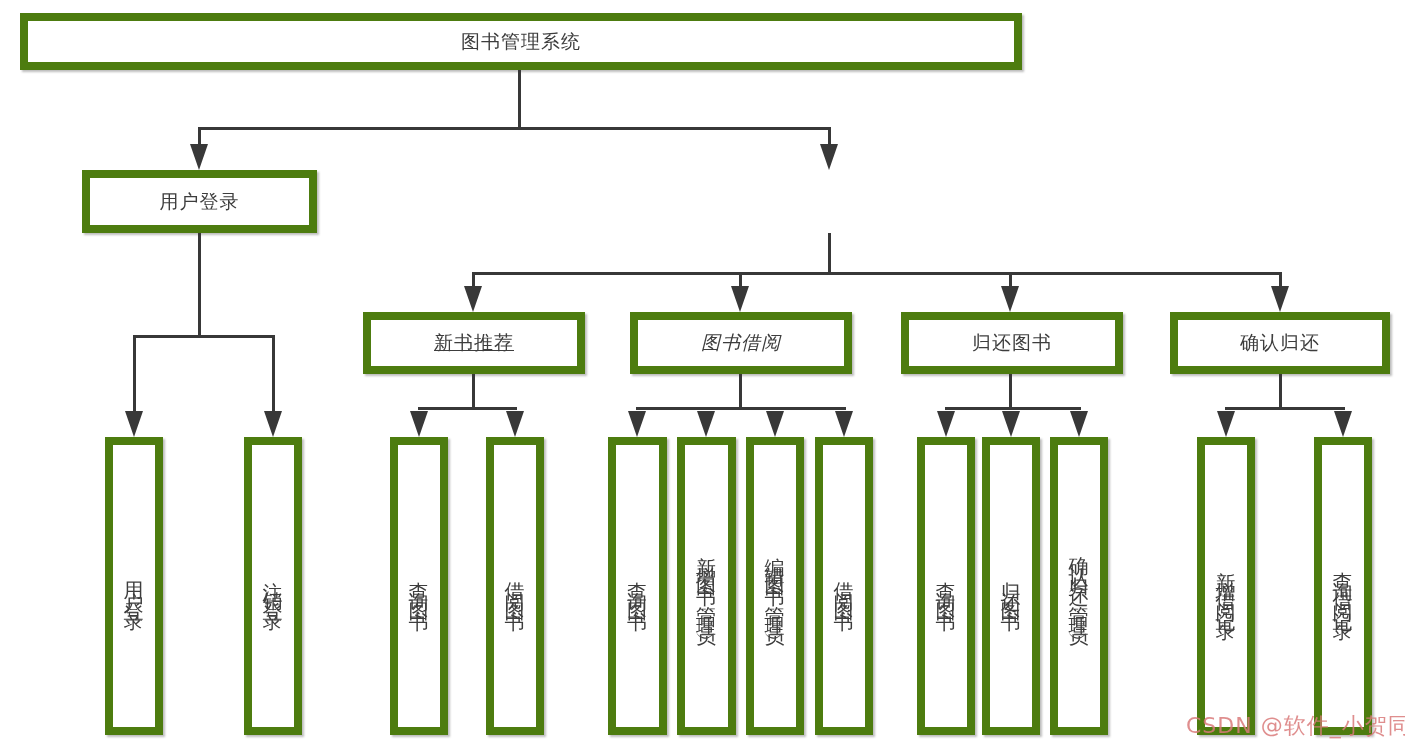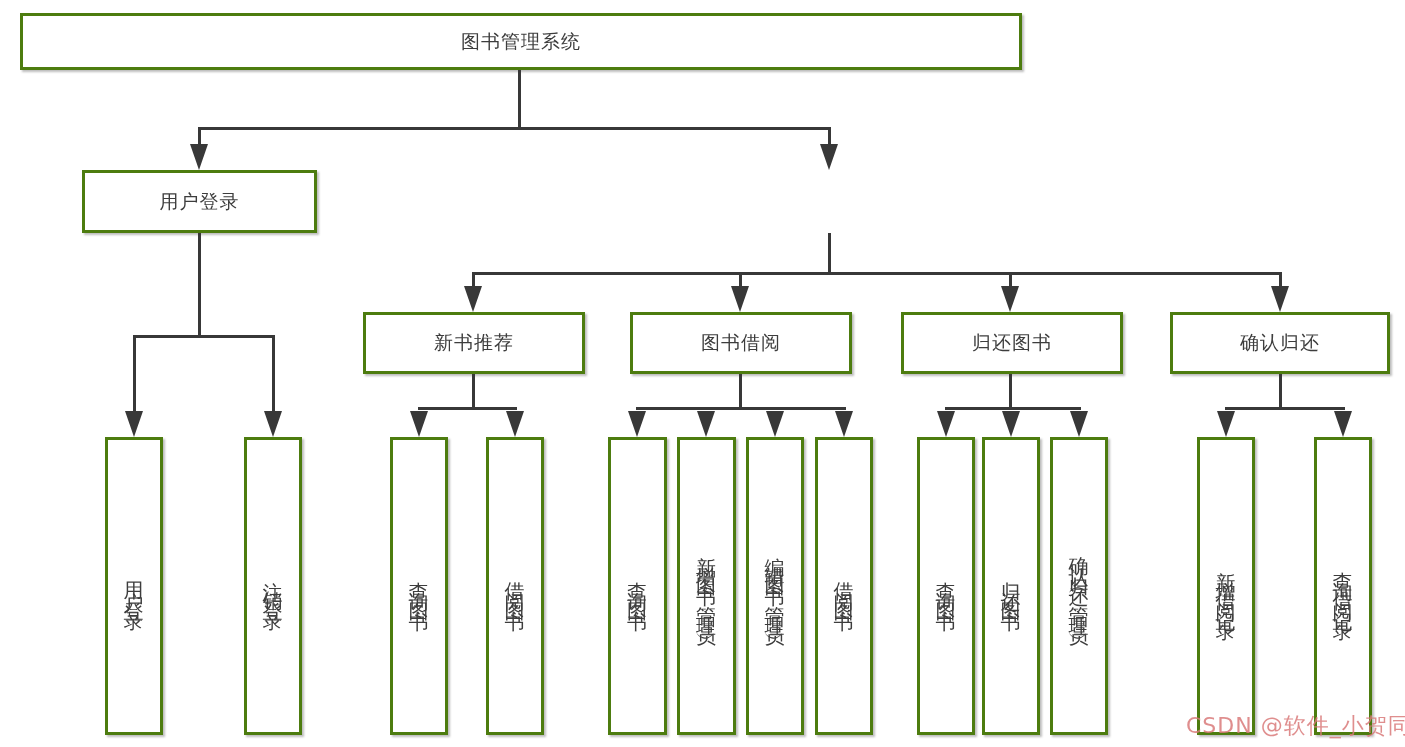--- a/index.html
+++ b/index.html
@@ -3,21 +3,21 @@
 <meta charset="utf-8">
 <style>
   html,body { margin:0; padding:0; background:#ffffff; }
   .canvas {
     position:relative; width:1405px; height:747px; background:#ffffff;
     font-family:"DejaVu Sans","Liberation Sans",sans-serif; color:#3d3d3d;
     overflow:hidden;
   }
   .box {
     position:absolute; box-sizing:border-box; background:#ffffff;
-    border:3px solid #4d7c0f; box-shadow:2px 2px 2px rgba(110,110,110,0.45);
+    border:8px solid #4d7c0f; box-shadow:2px 2px 2px rgba(110,110,110,0.45);
     display:flex; align-items:center; justify-content:center;
   }
   .hlabel { font-size:19px; letter-spacing:1px; white-space:nowrap; }
   .vbox span {
     writing-mode:vertical-rl; text-orientation:mixed;
     font-size:20px; letter-spacing:10px; line-height:1; white-space:nowrap;
   }
   .vl { position:absolute; width:3px; background:#383838; }
   .hl { position:absolute; height:3px; background:#383838; }
   .arrow {
@@ -32,22 +32,22 @@
 </style>
 </head>
 <body>
 
 <div class="canvas">
 
   <div class="box hlabel" style="left:20px;top:13px;width:1002px;height:57px;">图书管理系统</div>
 
   <div class="box hlabel" style="left:82px;top:170px;width:235px;height:63px;">用户登录</div>
 
-  <div class="box hlabel" style="left:363px;top:312px;width:222px;height:62px;">新书推荐</div>
-  <div class="box hlabel" style="left:630px;top:312px;width:222px;height:62px;">图书借阅</div>
+  <div class="box hlabel" style="left:363px;top:312px;width:222px;height:62px;text-decoration:underline;">新书推荐</div>
+  <div class="box hlabel" style="left:630px;top:312px;width:222px;height:62px;font-style:italic;">图书借阅</div>
   <div class="box hlabel" style="left:901px;top:312px;width:222px;height:62px;">归还图书</div>
   <div class="box hlabel" style="left:1170px;top:312px;width:220px;height:62px;">确认归还</div>
 
   <div class="box vbox" style="left:105px;top:437px;width:58px;height:298px;">
     <span>用户登录</span>
     </div>
   <div class="box vbox" style="left:244px;top:437px;width:58px;height:298px;">
     <span>注销登录</span>
     </div>
 

